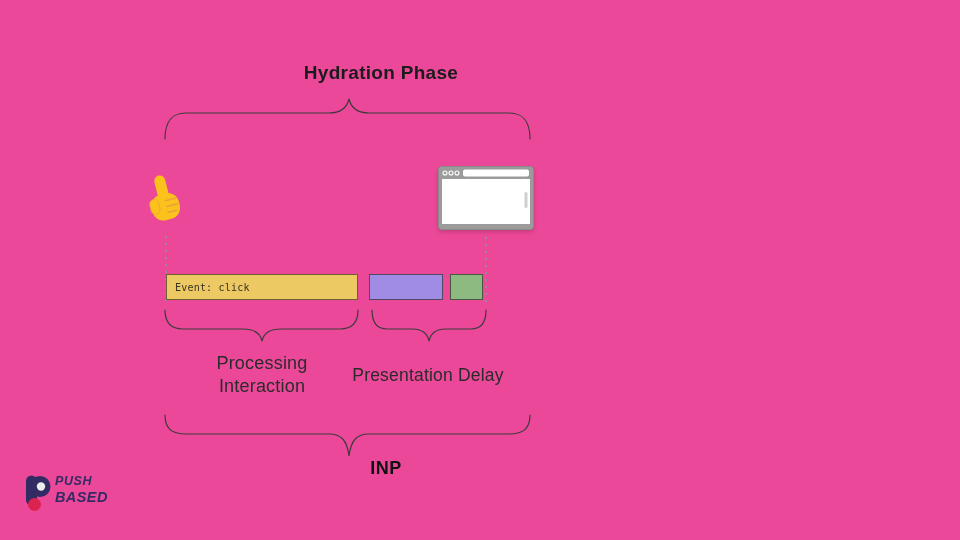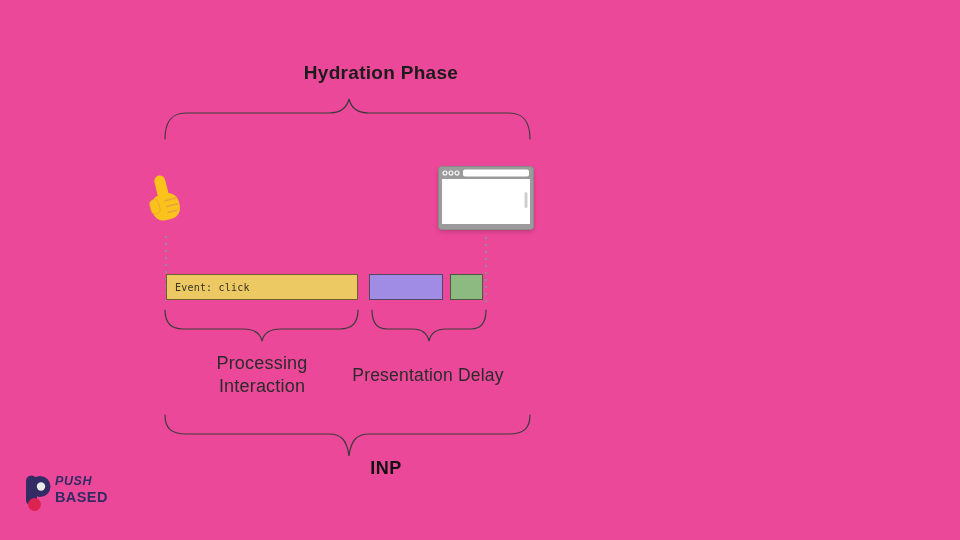--- a/index.html
+++ b/index.html
@@ -131,17 +131,17 @@
 
   <div id="logo" class="abs">
     <svg width="26" height="37" viewBox="0 0 26 37" xmlns="http://www.w3.org/2000/svg">
       <rect x="1" y="0.5" width="11" height="30" rx="5.5" fill="#322b64"></rect>
       <circle cx="15" cy="11.5" r="10.5" fill="#322b64"></circle>
       <circle cx="16" cy="11.5" r="4.2" fill="#ececec"></circle>
       <circle cx="9.5" cy="29.5" r="6.5" fill="#dc2350"></circle>
     </svg>
     <div id="logo-words">
       <span id="logo-push" style="color: rgb(50, 43, 100);">PUSH</span>
-      <span id="logo-based" style="color: rgb(50, 43, 100);">BASED</span>
+      <span id="logo-based" style="color: rgb(50, 43, 100); font-style: italic;">BASED</span>
     </div>
   </div>
 
 </div>
 
 </body></html>

